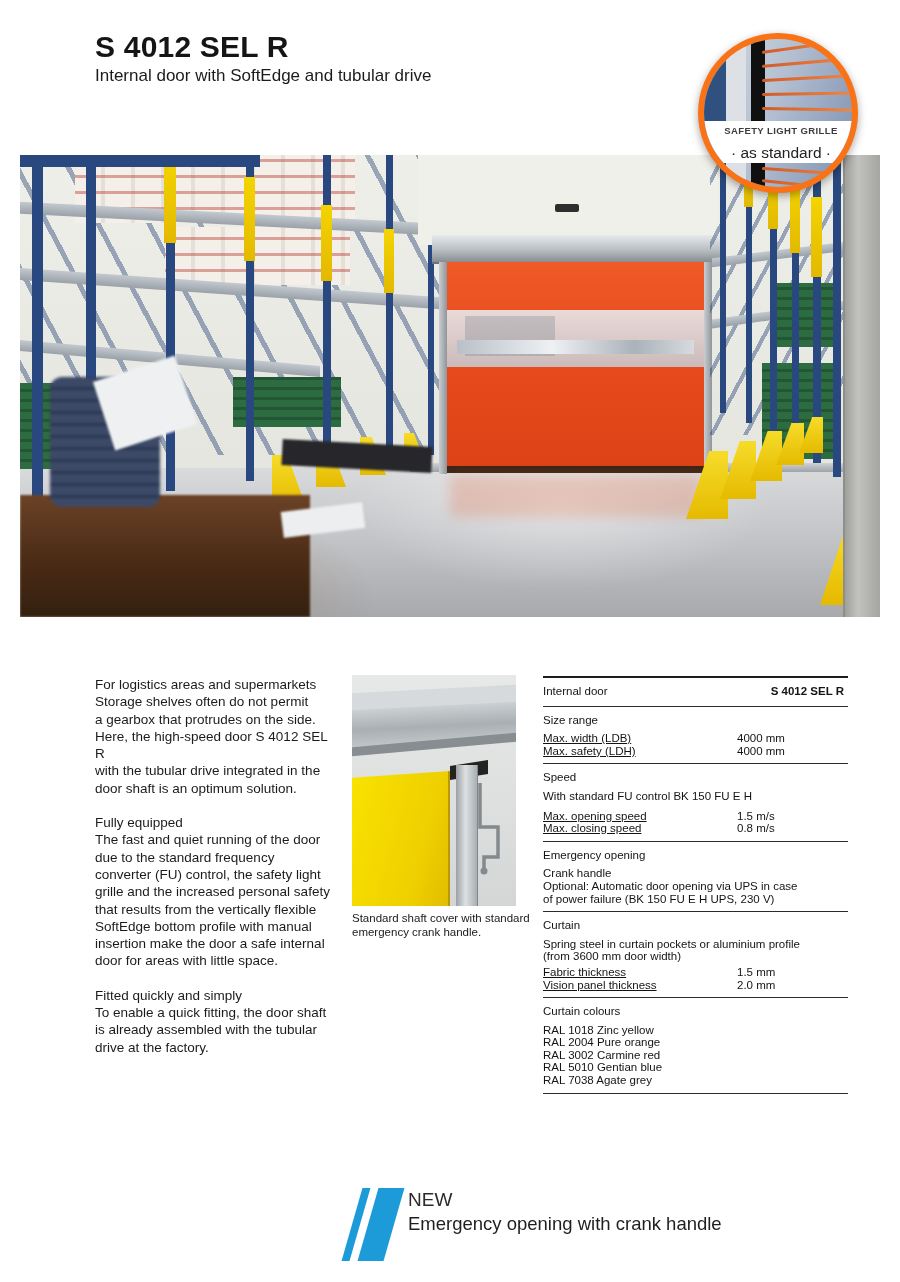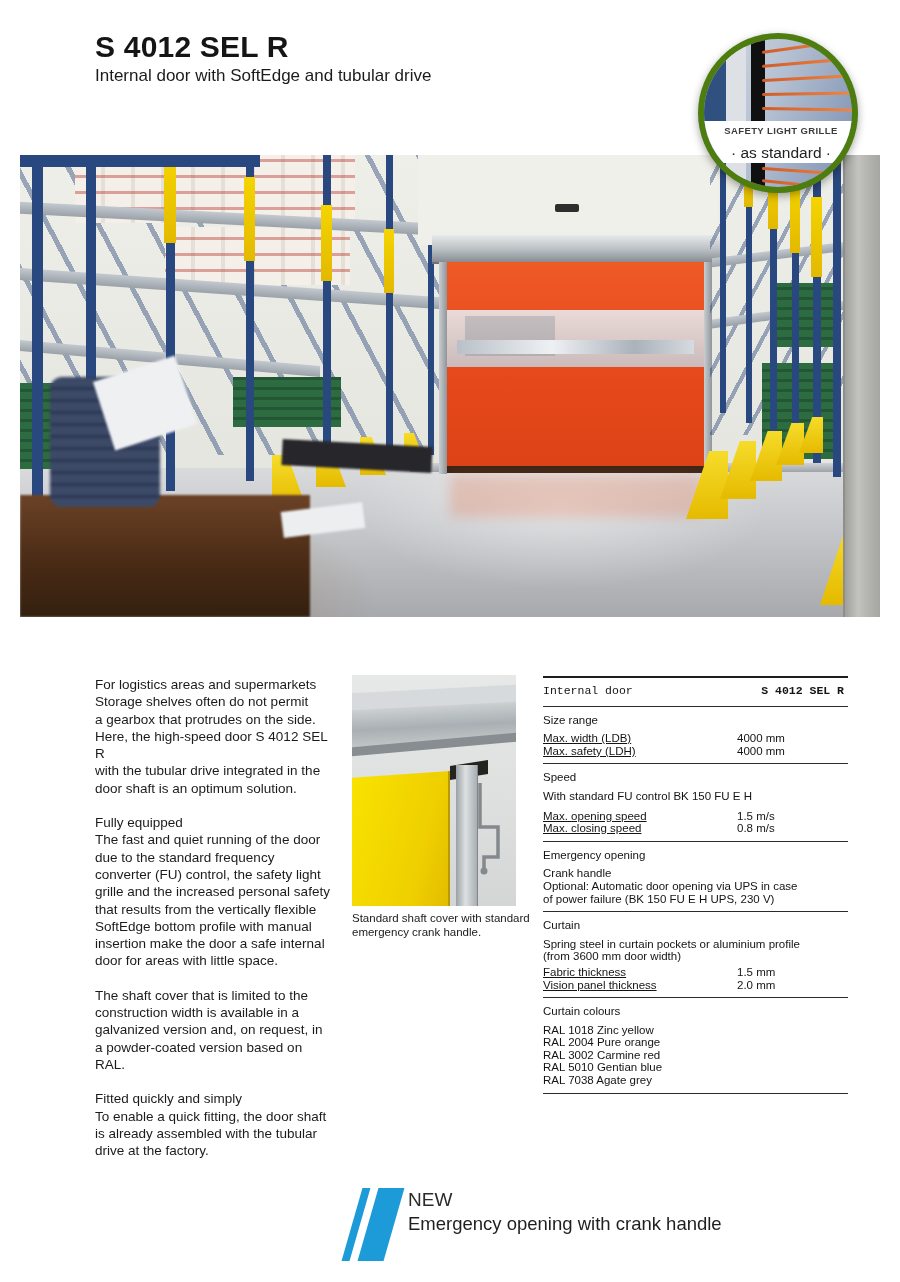--- a/index.html
+++ b/index.html
@@ -6,21 +6,21 @@
   .page{position:relative;width:900px;height:1282px;background:#fff;overflow:hidden;
         font-family:"Liberation Sans",sans-serif;color:#1b1b1b;padding-left:33px;}
   .abs{position:absolute;}
   .pre{white-space:pre-line;}
 
   
   .title{left:95px;top:30px;font-size:30px;font-weight:600;letter-spacing:.2px;color:#151515;}
   .subtitle{left:95px;top:66px;font-size:17px;font-weight:400;color:#1b1b1b;}
 
   
-  .badge{left:698px;top:33px;width:160px;height:160px;border-radius:50%;background:#4d7c0f;
+  .badge{left:698px;top:33px;width:160px;height:160px;border-radius:50%;background:#f97316;
          box-shadow:0 3px 8px rgba(0,0,0,.35);z-index:30;}
   .badge-inner{left:6px;top:6px;width:148px;height:148px;border-radius:50%;overflow:hidden;
          background:linear-gradient(110deg,#d4dae4 0%,#b4c0d2 45%,#7d90b1 100%);}
   .badge-strip-blue{left:0;top:0;width:22px;height:100%;background:#30517f;}
   .badge-strip-grey{left:22px;top:0;width:20px;height:100%;background:#dde1e6;}
   .badge-strip-black{left:47px;top:0;width:14px;height:100%;background:#101010;}
   .beam{left:58px;width:92px;height:3px;border-radius:2px;
         background:linear-gradient(90deg,#d05c2a,#ef8743);transform-origin:left center;}
   .badge-band{left:-8px;top:82px;width:170px;height:42px;background:#ffffff;text-align:center;z-index:2;}
   .badge-l1{display:block;margin-top:4px;font-size:9.5px;font-weight:700;letter-spacing:.4px;color:#3c3c3c;}
@@ -96,21 +96,21 @@
           background:linear-gradient(105deg,#f9e300 0%,#efcf00 70%,#e2bd00 100%);
           clip-path:polygon(0 5%,100% 0,100% 100%,0 100%);border-right:2px solid #b89a00;}
   .guide{left:104px;top:90px;width:21px;height:141px;
          background:linear-gradient(90deg,#9aa0a4,#dde1e3 45%,#a8aeb2);border-right:1px solid #80868a;}
   .caption{left:352px;top:911px;width:180px;font-size:11.5px;line-height:14px;color:#1b1b1b;}
 
   
   .spec{left:543px;top:676px;width:305px;font-size:11.5px;line-height:12.6px;color:#141414;}
   .rule{border:none;border-top:1.4px solid #2b2b2b;margin:0;}
   .rule-thick{border-top:2.6px solid #1d1d1d;}
-  .spec-hd{display:flex;justify-content:space-between;align-items:center;padding:7px 0 8px;font-family:Liberation Mono, monospace;}
+  .spec-hd{display:flex;justify-content:space-between;align-items:center;padding:7px 0 8px;}
   .spec-hd .v{font-weight:700;margin-right:4px;}
   .sec-title{padding:7px 0 6px;}
   .sec-note{padding:0 0 3px;}
   .srow{display:flex;}
   .srow .lbl{width:194px;text-decoration:underline;}
   .sec-pad{padding-bottom:6px;}
   .gap4{height:4px;}
 
   
   .stripe{top:1188px;height:73px;background:#1d9bd8;transform:skewX(-16deg);}
@@ -231,25 +231,20 @@
 door shaft is an optimum solution.</p>
     <p class="pre">Fully equipped
 The fast and quiet running of the door
 due to the standard frequency
 converter (FU) control, the safety light
 grille and the increased personal safety
 that results from the vertically flexible
 SoftEdge bottom profile with manual
 insertion make the door a safe internal
 door for areas with little space.</p>
-    <p class="pre">The shaft cover that is limited to the
-construction width is available in a
-galvanized version and, on request, in
-a powder-coated version based on
-RAL.</p>
     <p class="pre">Fitted quickly and simply
 To enable a quick fitting, the door shaft
 is already assembled with the tubular
 drive at the factory.</p>
   </div>
 
   <div class="abs dphoto">
     <div class="abs cover-top"></div>
     <div class="abs cover-front"></div>
     <div class="abs cover-lip"></div>

